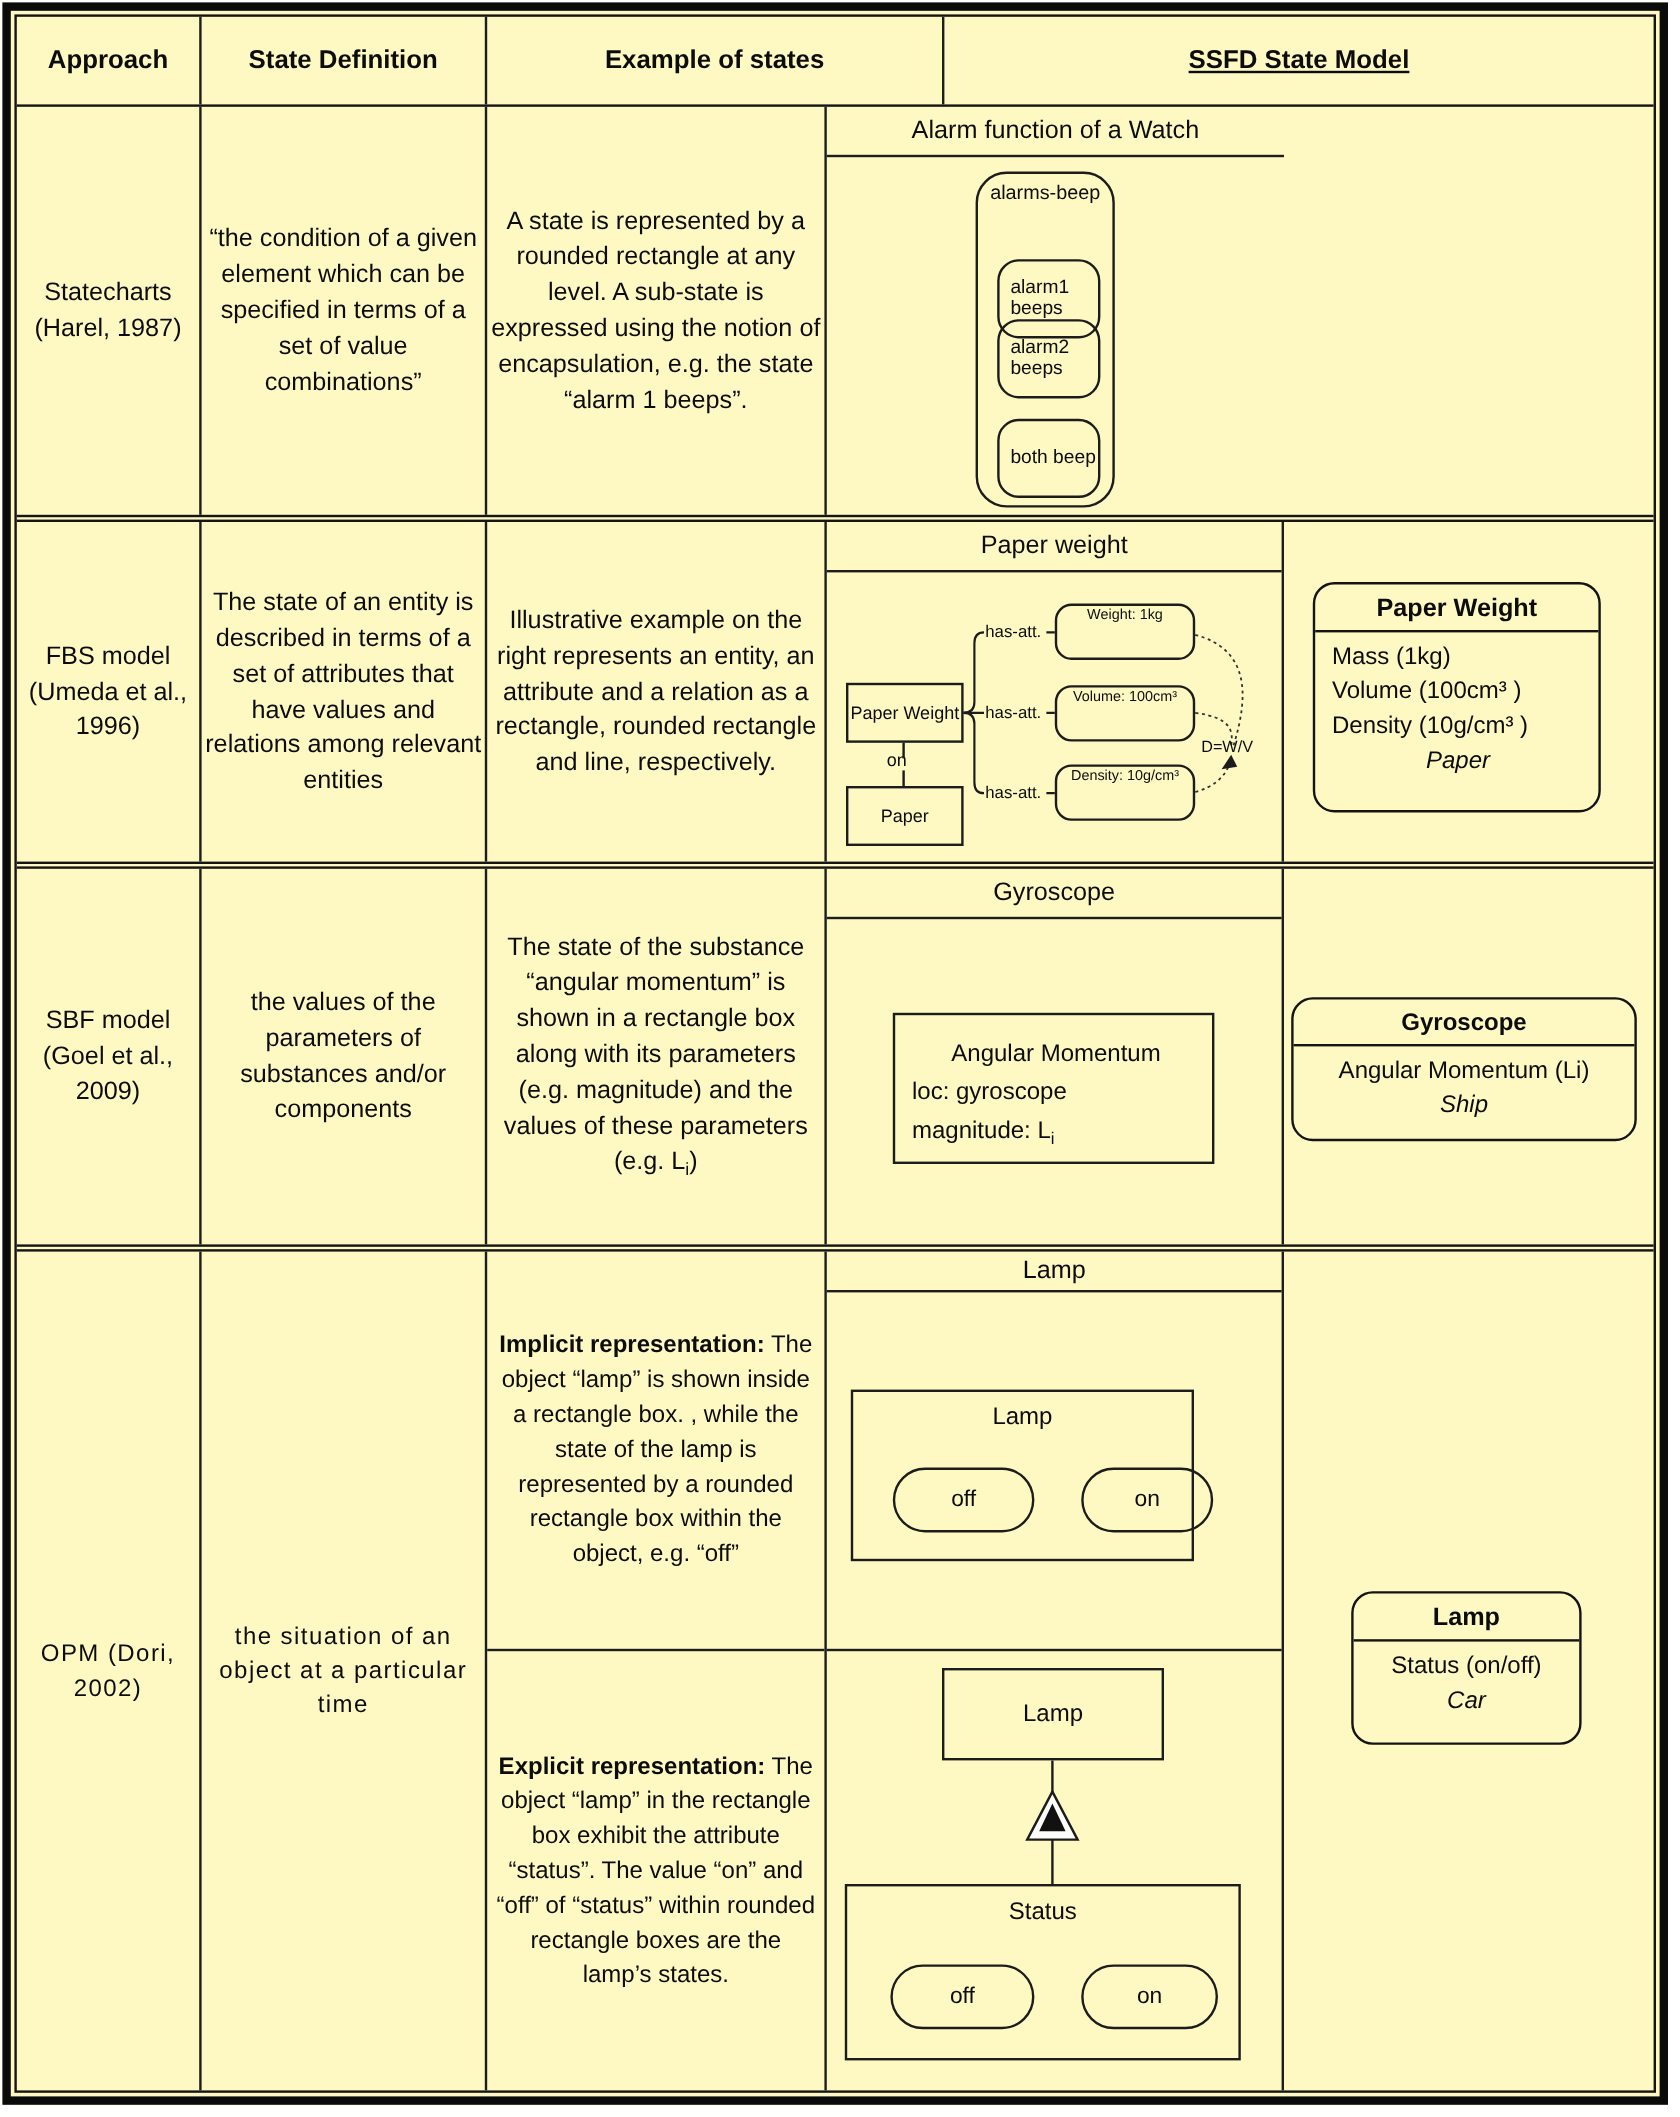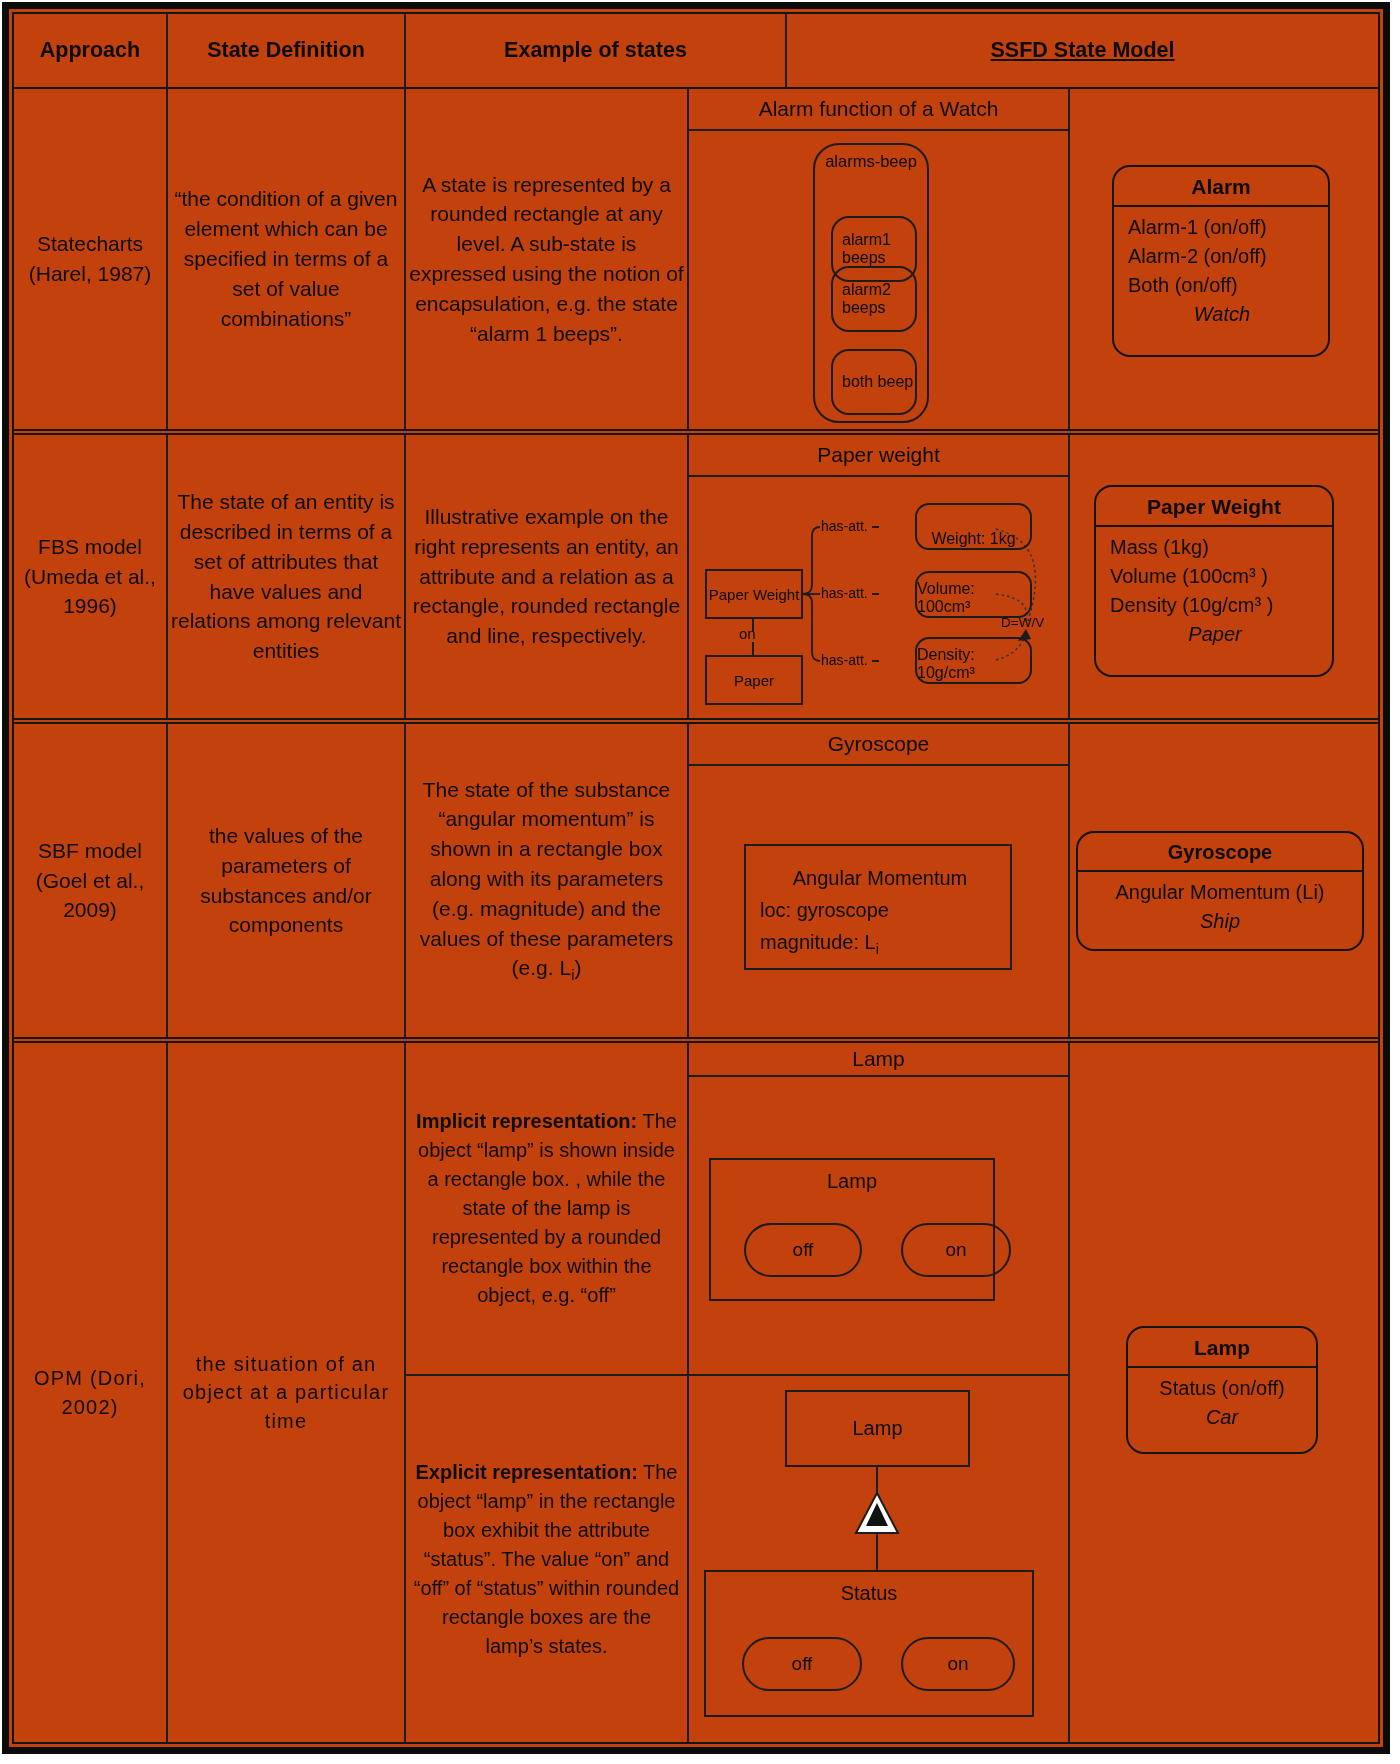--- a/index.html
+++ b/index.html
@@ -1,17 +1,17 @@
 <!DOCTYPE html>
 <html><head>
 <meta charset="utf-8">
 <style>
   html,body{margin:0;padding:0;background:#fff;}
   body{width:1400px;height:1764px;position:relative;font-family:"Liberation Sans","DejaVu Sans",sans-serif;color:#0c0c0c;}
-  .frame{position:absolute;left:2px;top:2px;width:1388px;height:1752px;border:7px solid #0b0b0b;background:#c2410c;box-sizing:border-box;}
+  .frame{position:absolute;left:2px;top:2px;width:1388px;height:1752px;border:7px solid #0b0b0b;background:#fef9c3;box-sizing:border-box;}
   .inner{position:absolute;left:3px;top:3px;right:3px;bottom:3px;border:2px solid #151515;box-sizing:border-box;display:flex;flex-direction:column;}
   .row{display:flex;flex-direction:row;box-sizing:border-box;}
   .row-header{height:75px;border-bottom:2px solid #151515;}
   .row-sep{border-top:6px double #151515;}
   .r1{height:340px;} .r2{height:289px;} .r3{height:319px;} .r4{flex:1;}
   .cell{box-sizing:border-box;border-right:2px solid #1d1d1d;position:relative;}
   .cell:last-child{border-right:none;}
   .c-approach{width:154px;} .c-def{width:238px;} .c-rep{width:283px;} .c-ex{width:381px;} .c-ssfd{flex:1;text-decoration:underline;}
   .vcenter{display:flex;align-items:center;justify-content:center;text-align:center;}
   .hcell{font-weight:bold;font-size:21.5px;}
@@ -33,21 +33,21 @@
   .watch-outer .cap{display:block;text-align:center;font-size:16.5px;padding-top:7px;}
   .watch-state{left:16px;width:86px;height:66px;border-radius:18px;display:flex;align-items:center;font-size:16px;line-height:1.15;padding-left:9px;box-sizing:border-box;text-align:left;}
   
   .ssfd-box{position:absolute;border:2.5px solid #141414;border-radius:18px;background:transparent;box-sizing:border-box;}
   .ssfd-title{font-weight:bold;text-align:center;font-size:21px;padding:8px 4px 6px 4px;border-bottom:2px solid #141414;}
   .ssfd-body{font-size:20px;line-height:1.45;padding:6px 12px 4px 14px;text-align:left;}
   .ssfd-body.center{text-align:center;padding-left:4px;padding-right:4px;}
   .ssfd-ctx{font-style:italic;text-align:center;font-size:20px;}
   
   .fbs-ent{font-size:15px;display:flex;align-items:center;justify-content:center;text-align:center;}
-  .fbs-att{border-radius:14px;font-size:16px;display:flex;align-items:flex-end;justify-content:center;margin-left:36px;}
+  .fbs-att{border-radius:14px;font-size:12px;display:flex;align-items:flex-start;justify-content:center;}
   .fbs-link{font-size:14px;}
   
   .sbf-box{left:55px;top:78px;width:268px;height:126px;padding:16px 0 0 14px;font-size:20px;line-height:32px;}
   .sbf-box .l1{text-align:center;display:block;padding-right:10px;}
   
   .opm-lamp-box{left:20px;top:81px;width:286px;height:143px;}
   .opm-lamp-cap{width:100%;text-align:center;font-size:20px;padding-top:10px;}
   .opm-rect-label{display:flex;align-items:center;justify-content:center;font-size:20px;}
   .subdiv{box-sizing:border-box;}
   .subdiv-top{border-bottom:2px solid #1d1d1d;}
@@ -95,31 +95,20 @@
           <span class="cap">alarms-beep</span>
           <div class="rrect watch-state" style="top:38px;margin-top:33px;">
                 <span>alarm1 beeps</span>
               </div>
           <div class="rrect watch-state" style="top:121px;align-items:center;">
                 <span>alarm2 beeps</span>
               </div>
           <div class="rrect watch-state" style="top:204px;">
                 <span>both beep</span>
               </div>
-        </div>
-      </div>
-    </div>
-    <div class="cell c-ssfd">
-      <div class="ssfd-box" style="left:42px;top:76px;width:218px;height:192px;">
-        <div class="ssfd-title">Alarm</div>
-        <div class="ssfd-body">
-          <div>Alarm-1 (on/off)</div>
-          <div>Alarm-2 (on/off)</div>
-          <div>Both (on/off)</div>
-          <div class="ssfd-ctx">Watch</div>
         </div>
       </div>
     </div>
   </div>
 
   <div class="row row-sep r2">
     <div class="cell c-approach vcenter txt">
           <span>FBS model (Umeda et al., 1996)</span>
         </div>
     <div class="cell c-def vcenter txt">

